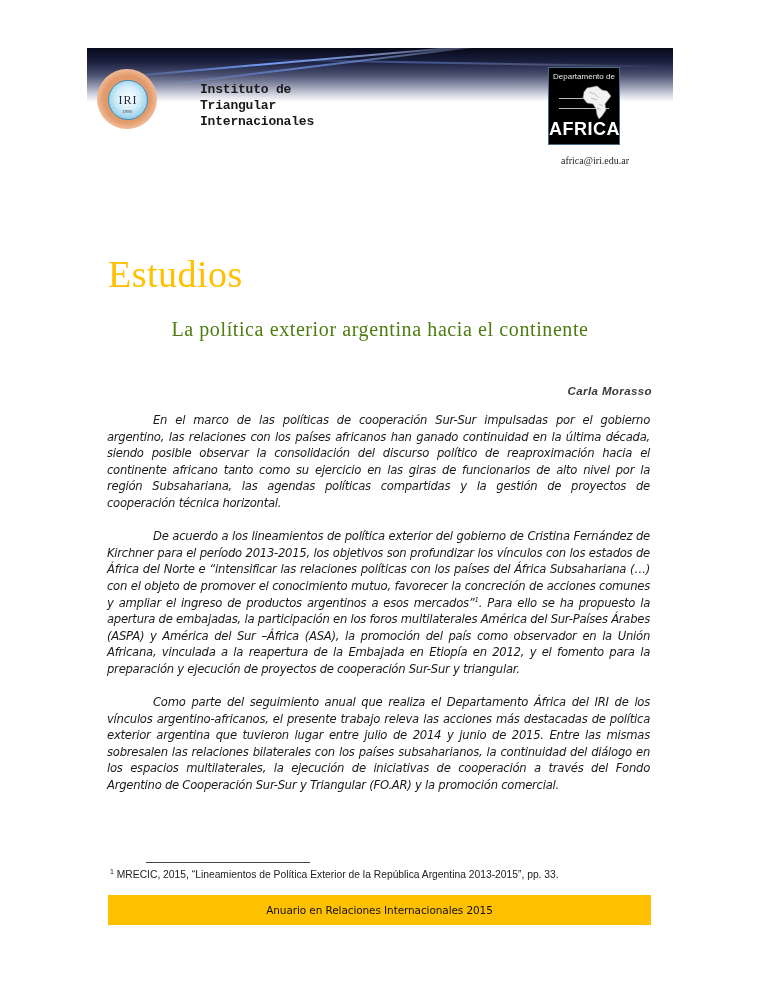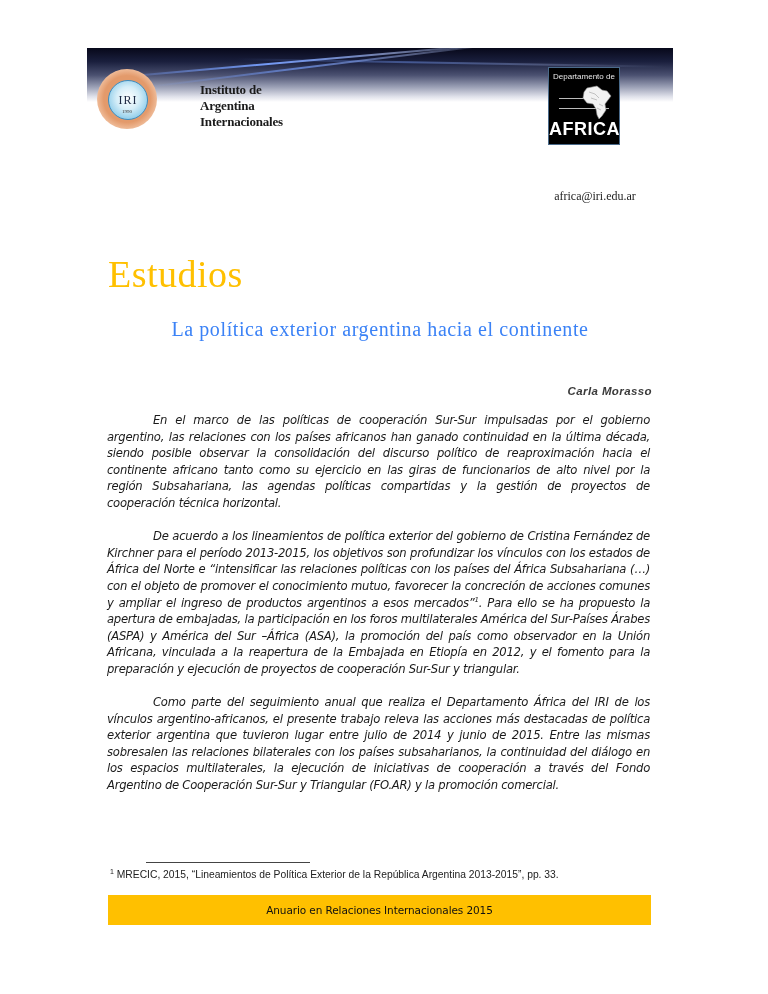--- a/index.html
+++ b/index.html
@@ -29,52 +29,52 @@
       border: 1px solid #3d8dc0;
       display: flex; align-items: center; justify-content: center;
       font-family: "Liberation Serif", serif; font-size: 12px; color: #1d2a44; letter-spacing: 1px;
     }
     .iri-logo .year {
       position: absolute; left: 0; right: 0; top: 40px; text-align: center;
       font-family: "Liberation Serif", serif; font-size: 5px; color: #333;
     }
     .iri-name {
       position: absolute; left: 200px; top: 82px;
-      font-family: Liberation Serif, serif; font-size: 13px; line-height: 16px; color: #1a1a1a; font-weight: bold;
+      font-family: Liberation Mono, monospace; font-size: 13px; line-height: 16px; color: #1a1a1a; font-weight: bold;
       letter-spacing: -0.2px;
     }
     .iri-name div { white-space: nowrap; }
 
     .africa-box {
       position: absolute; left: 548px; top: 67px; width: 72px; height: 78px;
       background: #000; border: 1px solid #4a6a8a; box-sizing: border-box;
     }
     .africa-box .dept {
       position: absolute; left: 0; right: 0; top: 4px; text-align: center;
       font-family: "Liberation Sans", sans-serif; font-size: 8px; color: #e8e8e8;
     }
     .africa-box .lines div { position: absolute; left: 10px; right: 10px; height: 1px; background: #bbbbbb; }
     .africa-box .map { position: absolute; left: 28px; top: 14px; width: 40px; height: 40px; }
     .africa-box .name {
       position: absolute; left: 0; right: 0; bottom: 4px; text-align: center;
       font-family: "Liberation Sans", sans-serif; font-weight: bold; font-size: 18px; color: #ffffff; letter-spacing: 0.5px;
     }
     .email {
       position: absolute; left: 548px; top: 155px; width: 94px; text-align: center;
-      font-family: "Liberation Serif", serif; font-size: 12px; color: #222; margin-top: 34px;
+      font-family: "Liberation Serif", serif; font-size: 10px; color: #222;
     }
 
     
     .section-title {
       position: absolute; left: 108px; top: 252px;
       font-family: "Liberation Serif", serif; font-size: 38px; color: #ffc000; letter-spacing: 0.5px;
     }
     .article-title {
       position: absolute; left: 108px; width: 544px; top: 319px; text-align: center;
-      font-family: "Liberation Serif", serif; font-size: 20px; line-height: 21px; color: #3b82f6; letter-spacing: 0.6px;
+      font-family: "Liberation Serif", serif; font-size: 20px; line-height: 21px; color: #4d7c0f; letter-spacing: 0.6px;
     }
     .author {
       position: absolute; right: 116px; top: 385px;
       font-family: Liberation Sans, sans-serif; font-size: 11.5px; font-weight: bold; font-style: italic; color: #3a3a3a;
       letter-spacing: 0.4px;
     }
 
     
     .body {
       position: absolute; left: 107px; width: 543px; top: 412px;
@@ -110,21 +110,21 @@
 
 <div class="iri-logo">
   <div class="globe">
     <span>IRI</span>
   </div>
   <div class="year">1990</div>
 </div>
 
 <div class="iri-name">
   <div>Instituto de</div>
-  <div>Argentina</div>
+  <div>Triangular</div>
   <div>Internacionales</div>
 </div>
 
 <div class="africa-box">
   <div class="dept">Departamento de</div>
   <div class="lines">
     <div style="top:30px"></div>
     <div style="top:40px"></div>
   </div>
   <svg class="map" viewBox="0 0 40 40">

